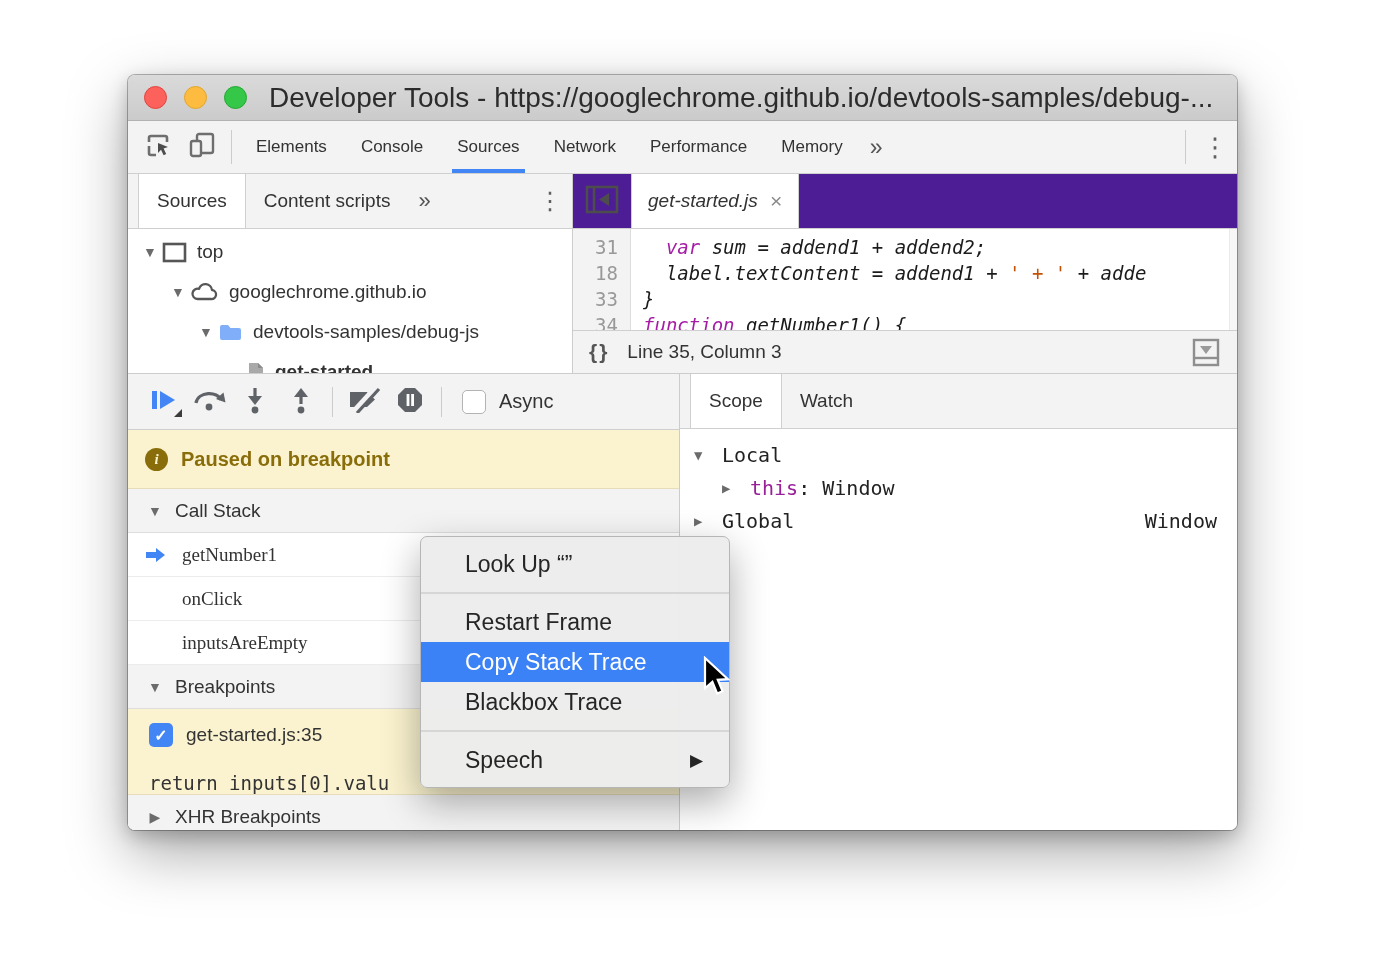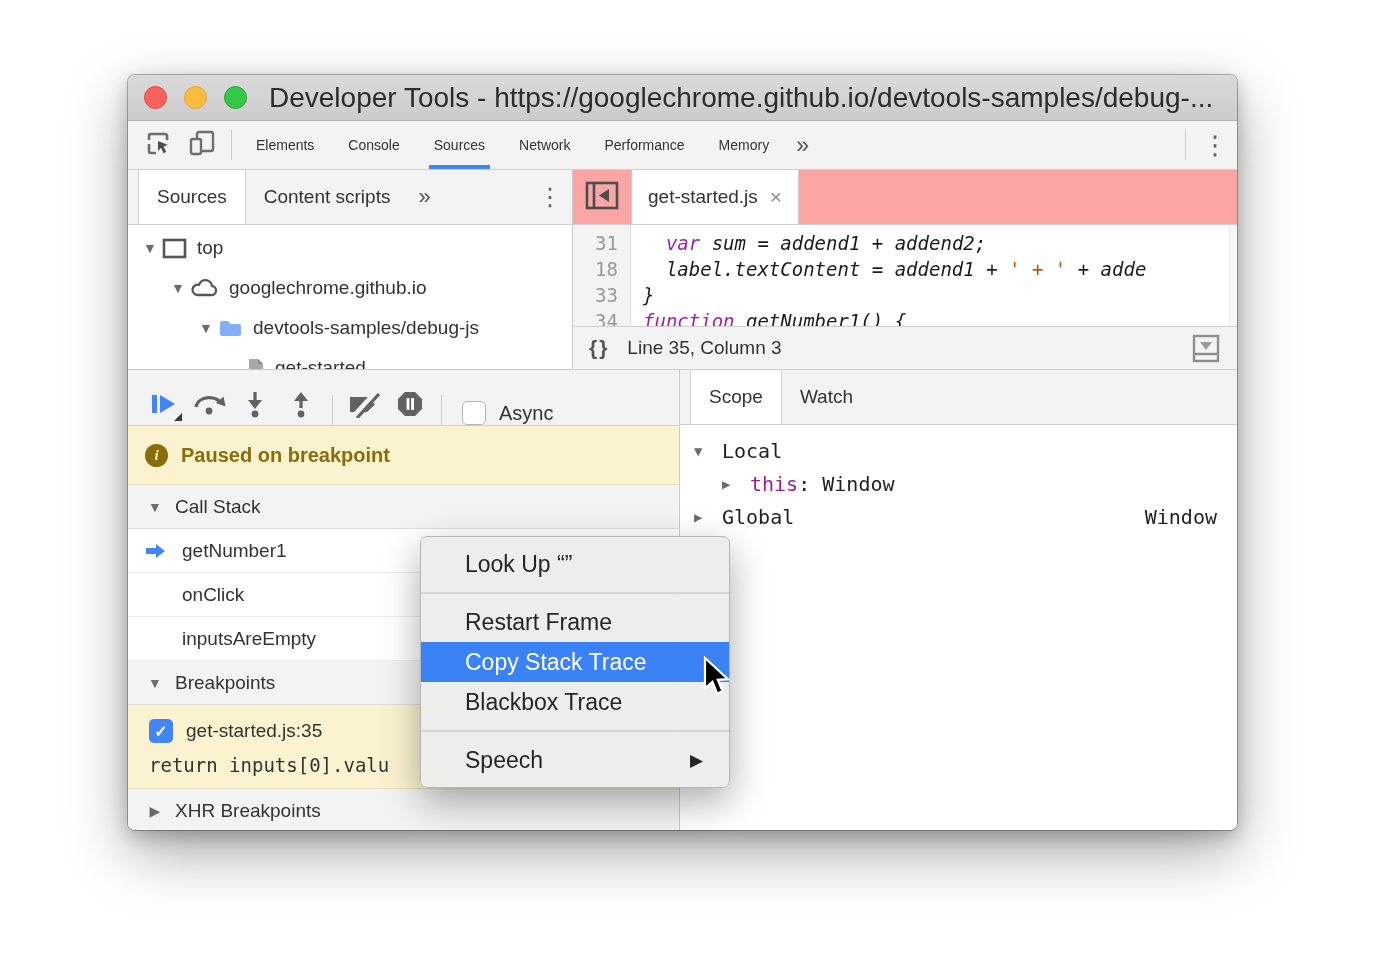--- a/index.html
+++ b/index.html
@@ -20,86 +20,86 @@
   .light.yellow { background:#fdbc40; border:1px solid #e0a62c; }
   .light.green  { background:#34c748; border:1px solid #23a832; }
   .win-title { margin-left:22px; font-size:28px; color:#2c2c2c; white-space:nowrap; overflow:hidden; }
 
   
   .toolbar { flex:0 0 47px; background:#f3f3f3; border-bottom:1px solid #cfcfcf;
              display:flex; align-items:stretch; padding-left:8px; }
   .tbtn { width:44px; display:flex; align-items:center; justify-content:center; }
   .vsep { width:1px; background:#ccc; margin:9px 7px; }
   .tabs { display:flex; align-items:stretch; }
-  .tab { display:flex; align-items:center; padding:16px 17px; font-size:14px; color:#333; position:relative; }
+  .tab { display:flex; align-items:center; padding:16px 17px; font-size:17px; color:#333; position:relative; }
   .tab.sel::after { content:""; position:absolute; left:12px; right:12px; bottom:0; height:4px; background:#4285f4; }
   .more-glyph { font-size:23px; color:#555; padding:0 10px; display:flex; align-items:center; }
   .flex-sp { flex:1; }
 
   
   .upper { flex:0 0 200px; display:flex; border-bottom:1px solid #ccc; min-height:0; }
   .sidebar { width:445px; flex:0 0 auto; border-right:1px solid #ccc; display:flex; flex-direction:column; overflow:hidden; }
   .strip { flex:0 0 55px; background:#f3f3f3; border-bottom:1px solid #cfcfcf; display:flex; align-items:stretch; padding-left:10px; }
   .strip .stab { display:flex; align-items:center; padding:0 18px; font-size:19px; color:#333; }
   .strip .stab.sel { background:#fff; border:1px solid #cfcfcf; border-top:none; border-bottom:none; }
   .strip .more-glyph { font-size:22px; }
   .tree { flex:1; overflow:hidden; padding-top:3px; }
   .tree-row { display:flex; align-items:center; height:40px; font-size:19px; color:#333; white-space:nowrap; }
   .exp { width:24px; flex:0 0 auto; color:#6b6b6b; font-size:14px; text-align:center; }
   .ticon { flex:0 0 auto; display:flex; margin-right:10px; }
 
   
   .editor { flex:1; display:flex; flex-direction:column; min-width:0; }
-  .ed-strip { flex:0 0 55px; background:#fca5a5; border-bottom:1px solid #cfcfcf; display:flex; align-items:stretch; }
+  .ed-strip { flex:0 0 55px; background:#4c1d95; border-bottom:1px solid #cfcfcf; display:flex; align-items:stretch;font-style:italic; }
   .collapse-btn { width:58px; display:flex; align-items:center; justify-content:center; }
   .ed-tab { display:flex; align-items:center; gap:12px; background:#fff; border:1px solid #cfcfcf; border-top:none; border-bottom:none;
             padding:0 16px; font-size:19px; color:#333; }
   .close-x { color:#8a8a8a; font-size:21px; }
   .code { flex:1; position:relative; overflow:hidden; background:#fff; padding-top:5px; }
   .code::before { content:""; position:absolute; left:0; top:0; bottom:0; width:57px; background:#f3f3f3; border-right:1px solid #ddd; }
   .code-row { display:flex; height:26px; font-family:"DejaVu Sans Mono", monospace; font-size:19px; line-height:26px; position:relative; }
   .lineno { width:57px; flex:0 0 auto; text-align:right; padding-right:12px; color:#999; position:relative; }
   .code-text { padding-left:13px; white-space:pre; color:#1b1b1b; overflow:hidden;font-style:italic; }
   .tok-keyword { color:#a51da5; }
   .tok-string { color:#c25205; }
   .ed-scrollbar { position:absolute; right:0; top:0; bottom:0; width:8px; background:#f7f7f7; border-left:1px solid #ebebeb; }
   .statusbar { flex:0 0 43px; background:#f3f3f3; border-top:1px solid #cfcfcf; display:flex; align-items:center;
                padding:0 16px; font-size:19px; color:#333; gap:18px; }
   .brace { color:#555; font-weight:bold; font-size:21px; letter-spacing:2px; }
   .sb-right { margin-left:auto; display:flex; }
 
   
   .lower { flex:1; display:flex; min-height:0; }
   .dbg-left { width:552px; flex:0 0 auto; border-right:1px solid #ccc; display:flex; flex-direction:column; background:#fff; }
-  .dbg-toolbar { flex:0 0 56px; background:#f3f3f3; border-bottom:1px solid #cfcfcf; display:flex; align-items:flex-end; padding:0 12px; }
+  .dbg-toolbar { flex:0 0 56px; background:#f3f3f3; border-bottom:1px solid #cfcfcf; display:flex; align-items:center; padding:0 12px; }
   .dbtn { width:46px; height:38px; display:flex; align-items:center; justify-content:center; position:relative; }
   .resume-caret { position:absolute; right:4px; bottom:4px; width:0; height:0;
                   border-left:8px solid transparent; border-bottom:8px solid #3c3c3c; }
   .dsep { width:1px; height:30px; background:#ccc; margin:0 8px; }
   .async-group { display:flex; align-items:center; margin-left:12px; gap:13px; }
   .checkbox { width:24px; height:24px; border:1px solid #b3b3b3; border-radius:5px; background:#fff; }
   .async-label { font-size:20px; color:#333; }
 
   .banner { flex:0 0 59px; background:#fbf3cf; border-bottom:1px solid #e7deb9; display:flex; align-items:center; padding:0 17px; gap:13px; }
   .info-badge { width:23px; height:23px; border-radius:50%; background:#8a6d0b; color:#fbf3cf; flex:0 0 auto;
                 display:flex; align-items:center; justify-content:center; font-size:15px; font-weight:bold;
                 font-family:"Liberation Serif", serif; font-style:italic; }
   .banner-text { color:#8a6d0b; font-weight:bold; font-size:20px; }
 
   .sect { flex:0 0 44px; background:#f3f3f3; border-bottom:1px solid #ddd; display:flex; align-items:center;
           padding:0 15px; font-size:19px; color:#333; gap:8px; }
   .sect.xhr { flex:0 0 43px; border-bottom:none; }
   .cs-row { flex:0 0 44px; display:flex; align-items:center; padding:0 14px 0 16px; border-bottom:1px solid #ececec;
-            font-size:19px; color:#333; gap:12px; background:#fff; }
+            font-size:19px; color:#333; gap:12px; background:#fff;font-family:Liberation Serif, serif; }
   .cs-arrow { width:26px; flex:0 0 auto; display:flex; }
   .bp-entry { flex:0 0 84px; background:#fbf3cf; border-bottom:1px solid #e7deb9; padding:7px 14px 0 21px; }
   .bp-line1 { display:flex; align-items:center; gap:13px; height:38px; font-size:19px; color:#333; }
   .bp-check { width:24px; height:24px; border-radius:5px; background:#4285f4; color:#fff; flex:0 0 auto;
               display:flex; align-items:center; justify-content:center; font-size:16px; font-weight:bold; }
-  .bp-code { font-family:"DejaVu Sans Mono", monospace; font-size:19px; color:#333; margin-top:4px; white-space:nowrap; overflow:hidden; }
+  .bp-code { font-family:"DejaVu Sans Mono", monospace; font-size:19px; color:#333; margin-top:18px; white-space:nowrap; overflow:hidden; }
 
   .dbg-right { flex:1; display:flex; flex-direction:column; min-width:0; background:#fff; }
   .scope-content { flex:1; padding:9px 14px; font-family:"DejaVu Sans Mono", monospace; font-size:20px; color:#222; }
   .scope-row { display:flex; align-items:center; height:33px; white-space:pre; }
   .scope-row .exp { width:28px; text-align:left; }
   .scope-indent { margin-left:28px; }
   .scope-right { margin-left:auto; padding-right:6px; }
   .kw { color:#9a209a; }
 
   
@@ -191,21 +191,21 @@
             </div>
             <div class="tree-row" style="padding-left: 66px;">
               <span class="exp">▼</span>
               <span class="ticon">
                 <svg width="25" height="20" viewBox="0 0 25 20">
                   <path d="M2 5 a2 2 0 0 1 2-2 h6 l2.5 3 H21 a2 2 0 0 1 2 2 v8 a2 2 0 0 1-2 2 H4 a2 2 0 0 1-2-2 z" fill="#80aef8"></path>
                 </svg>
               </span>
               <span>devtools-samples/debug-js</span>
             </div>
-            <div class="tree-row" style="padding-left: 94px;">
+            <div class="tree-row" style="padding-left: 94px; font-weight: bold;">
               <span class="exp"></span>
               <span class="ticon">
                 <svg width="19" height="23" viewBox="0 0 19 23">
                   <path d="M3 2 h9 l5 5 v14 H3 z" fill="#a9a9a9"></path>
                   <path d="M12 2 l5 5 h-5 z" fill="#8b8b8b"></path>
                 </svg>
               </span>
               <span>get-started</span>
             </div>
           </div>

